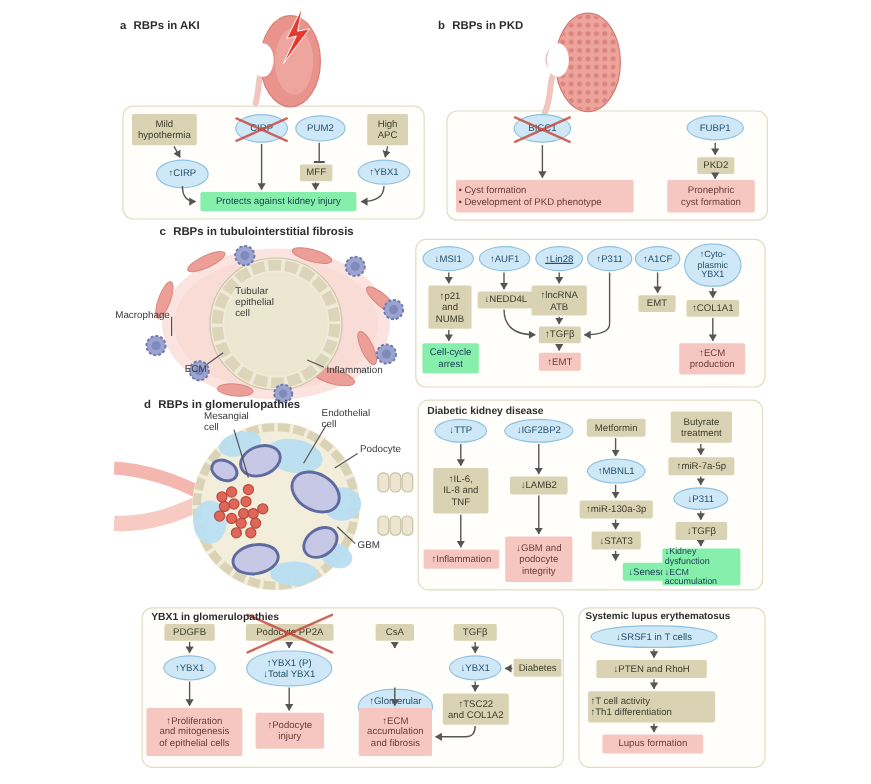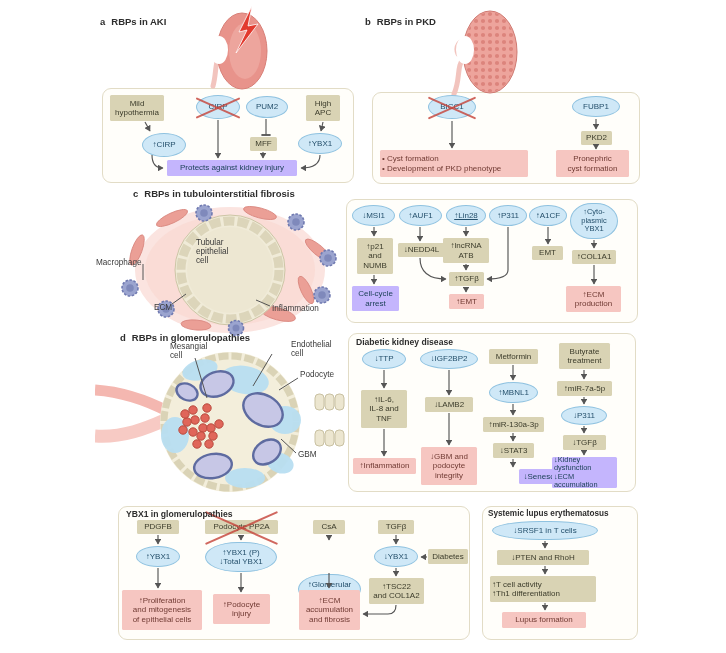--- a/index.html
+++ b/index.html
@@ -5,21 +5,21 @@
   html,body{margin:0;padding:0;}
   body{width:726px;height:653px;position:relative;background:#ffffff;
        font-family:"Liberation Sans",sans-serif;color:#333;overflow:hidden;}
   .panel-box{position:absolute;background:#fffefa;border:1.5px solid #e2dcc6;border-radius:9px;box-sizing:border-box;}
   .node{position:absolute;display:flex;align-items:center;justify-content:center;text-align:center;
         white-space:pre-line;font-size:8px;line-height:1.14;padding:1px 2px;box-sizing:border-box;z-index:3;}
   .tan{background:#d9d3b4;color:#3c3c2b;border-radius:1.5px;}
   .oval{background:#cfe8f7;border:1.4px solid #8fc2e0;border-radius:50%;color:#25506c;}
   .oval.softer{border-radius:45%/50%;}
   .pink{background:#f6c6c1;color:#703a33;border-radius:1.5px;}
-  .blue{background:#c4b5fd;color:#1d4258;border-radius:1.5px;}
+  .blue{background:#86efac;color:#1d4258;border-radius:1.5px;}
   .ta-l{text-align:left;justify-content:flex-start;}
   .ptitle{position:absolute;font-weight:700;font-size:9.5px;color:#2d2d2d;display:flex;gap:6px;z-index:4;}
   .btitle{position:absolute;font-weight:700;font-size:8.6px;color:#2d2d2d;z-index:4;}
   .ill-label{position:absolute;font-size:8.2px;color:#3a3a3a;white-space:pre-line;line-height:1.1;z-index:4;}
   .crossed::before,.crossed::after{content:"";position:absolute;left:-3px;right:-3px;top:50%;height:2px;
         background:rgba(198,70,60,.82);border-radius:1px;}
   .crossed::before{transform:rotate(24deg);}
   .crossed::after{transform:rotate(-24deg);}
   .art{position:absolute;z-index:1;}
   svg.overlay{position:absolute;left:0;top:0;pointer-events:none;z-index:5;}
@@ -41,21 +41,21 @@
   <path d="M60,0 L47,26 L55,24 L44,47 L66,18 L56,20 Z" fill="#e23a2e" stroke="#ffffff" stroke-width="0.8"></path>
 </svg>
 
 <div class="panel-box" style="left:102px;top:88px;width:252px;height:95px;"></div>
 <div class="node tan" style="left:110px;top:95px;width:54px;height:26px;">Mild
 hypothermia</div>
 <div class="node oval crossed" style="left:196px;top:95px;width:44px;height:24px;">CIRP</div>
 <div class="node oval" style="left:246px;top:96px;width:42px;height:22px;">PUM2</div>
 <div class="node tan" style="left:306px;top:95px;width:34px;height:26px;">High
 APC</div>
-<div class="node oval" style="left:142px;top:133px;width:44px;height:24px;">↑CIRP</div>
+<div class="node oval" style="left:130px;top:133px;width:44px;height:24px;">↑CIRP</div>
 <div class="node tan" style="left:250px;top:137px;width:27px;height:14px;">MFF</div>
 <div class="node oval" style="left:298px;top:133px;width:44px;height:21px;">↑YBX1</div>
 <div class="node blue" style="left:167px;top:160px;width:130px;height:16px;">Protects against kidney injury</div>
 
 <div class="ptitle" style="left:365px;top:16px;">
   <span>b</span>
   <span>RBPs in PKD</span>
 </div>
 
 <svg class="art" style="left:438px;top:4px;" width="84" height="92" viewBox="0 0 84 92">
@@ -209,21 +209,21 @@
   </g>
   <g stroke="#555" stroke-width="1" fill="none">
     <path d="M100,18 L112,58"></path>
     <path d="M177,14 L158,46"></path>
     <path d="M203,38 L184,50"></path>
     <path d="M201,113 L186,99"></path>
   </g>
 </svg>
 <div class="ill-label" style="left:170px;top:342px;">Mesangial
 cell</div>
-<div class="ill-label" style="left:291px;top:340px;">Endothelial
+<div class="ill-label" style="left:268px;top:340px;">Endothelial
 cell</div>
 <div class="ill-label" style="left:300px;top:370px;">Podocyte</div>
 <div class="ill-label" style="left:298px;top:450px;">GBM</div>
 
 <div class="panel-box" style="left:348px;top:333px;width:288px;height:159px;"></div>
 <div class="btitle" style="left:356px;top:337px;">Diabetic kidney disease</div>
 <div class="node oval" style="left:362px;top:349px;width:44px;height:20px;">↓TTP</div>
 <div class="node tan" style="left:361px;top:390px;width:46px;height:38px;">↑IL-6,
 IL-8 and
 TNF</div>

